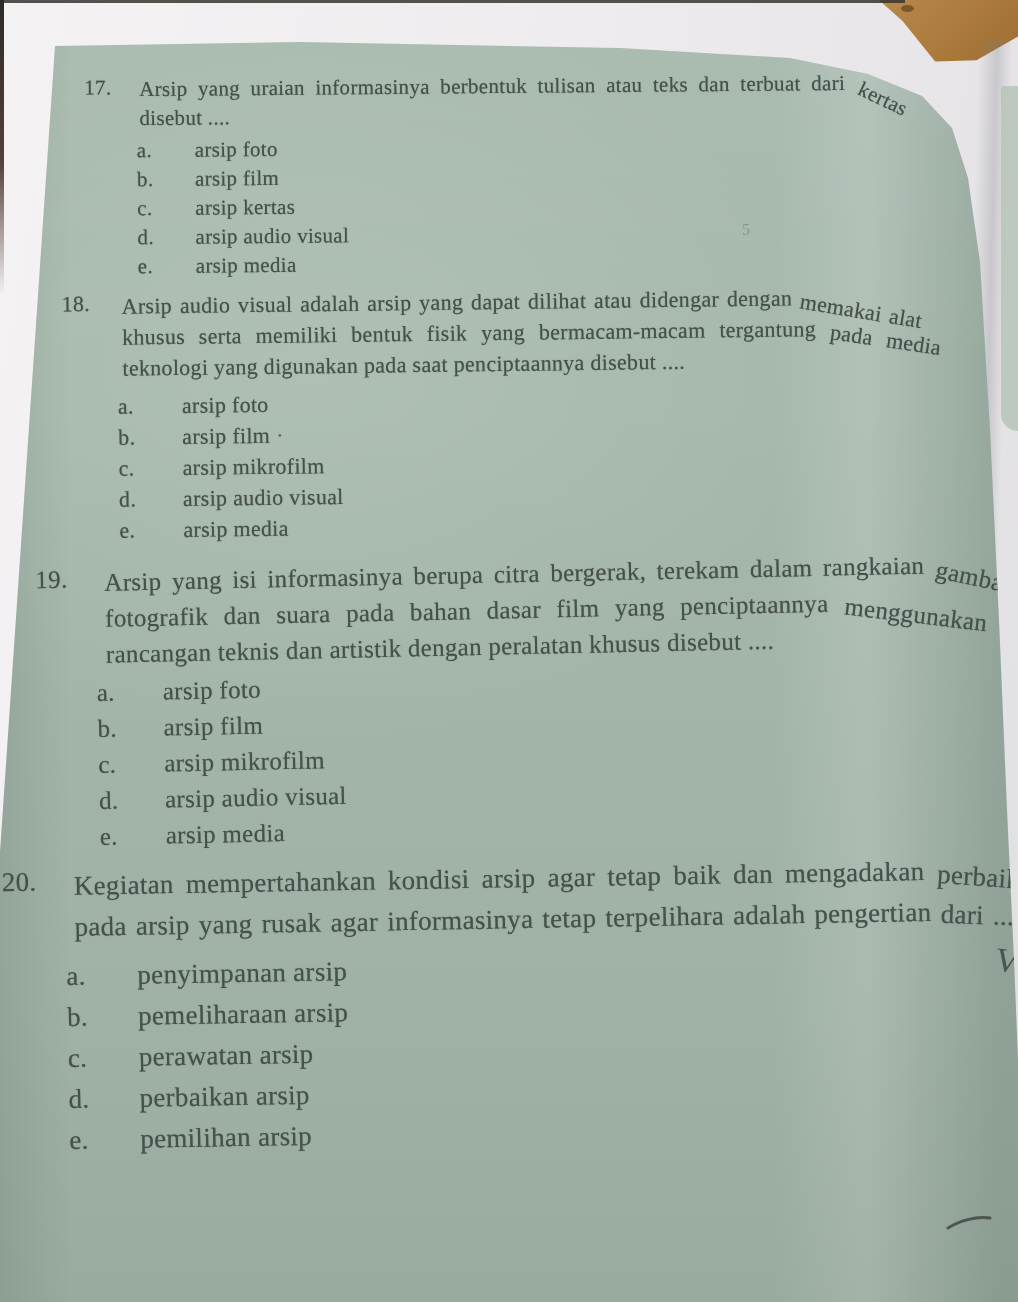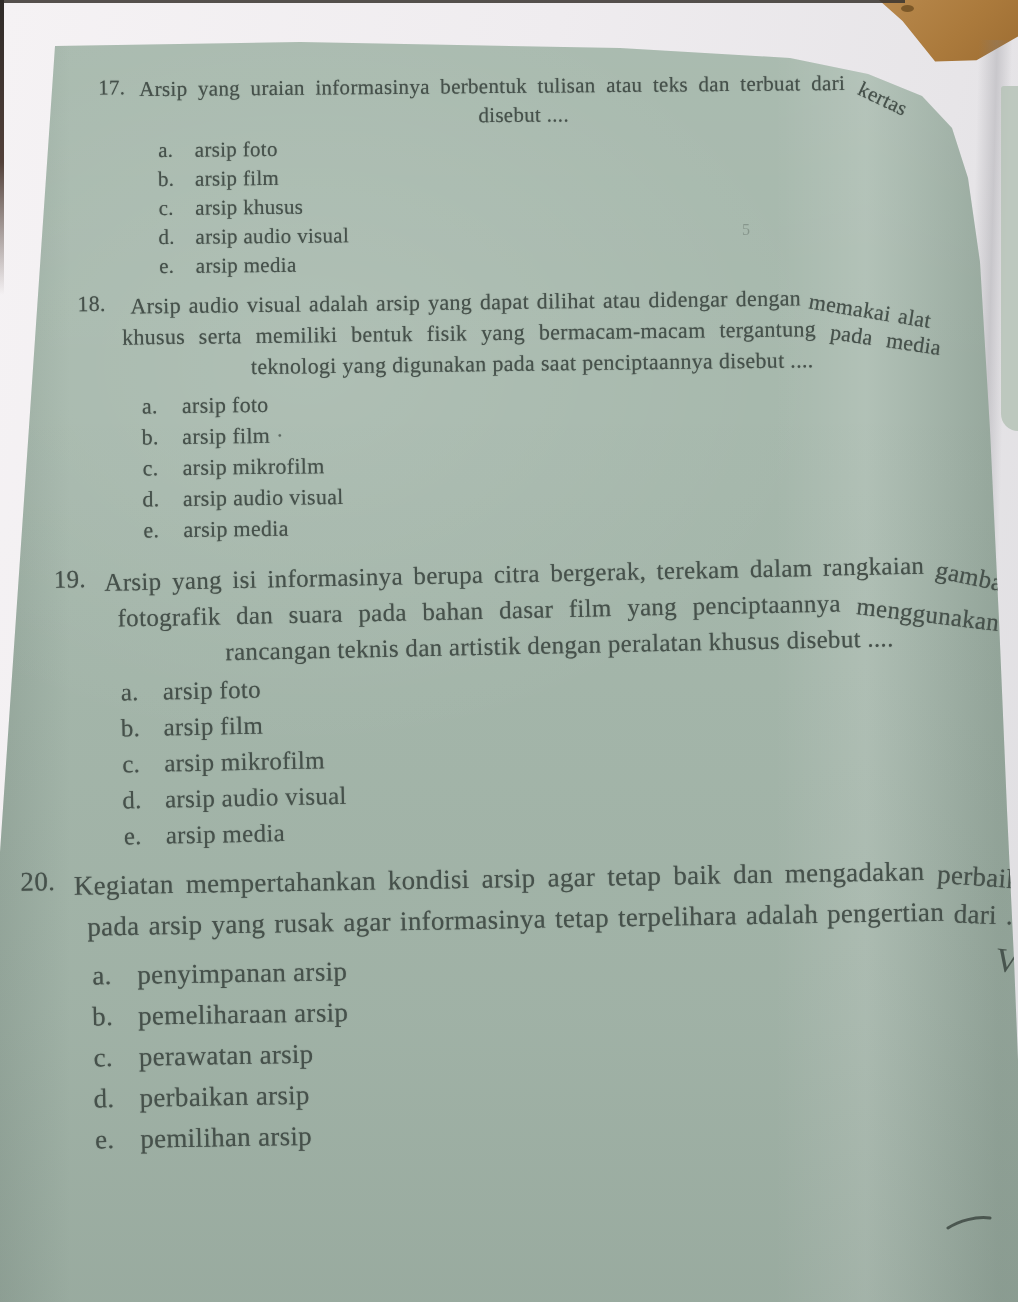--- a/index.html
+++ b/index.html
@@ -29,21 +29,20 @@
     background:#b6c3b7;border-radius:12px 0 0 70px;opacity:.85;}
 
   
   .page{position:absolute;inset:0;
     background:
       radial-gradient(ellipse 760px 560px at 30% 28%,rgba(255,255,255,.10),rgba(255,255,255,0) 70%),
       linear-gradient(180deg,rgba(255,255,255,.05) 0%,rgba(0,0,0,0) 30%,rgba(40,55,48,.05) 78%,rgba(40,55,48,.10) 100%),
       linear-gradient(90deg,rgba(30,45,40,.10) 0%,rgba(30,45,40,0) 7%,rgba(30,45,40,0) 76%,rgba(255,255,255,.13) 85%,rgba(30,45,40,.12) 98%),
       #a6b8ac;
     clip-path:polygon(55px 46px,300px 42px,620px 48px,790px 58px,868px 74px,922px 96px,952px 128px,968px 178px,980px 262px,990px 430px,999px 620px,1007px 810px,1014px 960px,1018px 1060px,1018px 1302px,0px 1302px,0px 852px);
-    text-align:center;
   }
 
   .question{position:absolute;color:#46514b;text-shadow:0 0 1px rgba(52,62,56,.55);letter-spacing:.3px;}
   .qrow{display:flex;}
   .qnum{flex:0 0 auto;}
   .qline{line-height:var(--step);white-space:nowrap;}
   .opts{margin-left:var(--optind);}
   .opt{display:flex;line-height:var(--step);white-space:nowrap;}
   .letter{flex:0 0 var(--lw);}
   .tail{display:inline-block;transform-origin:left 70%;}
@@ -111,21 +110,21 @@
         <div class="opt">
             <span class="letter">a.</span>
             <span>arsip foto</span>
           </div>
         <div class="opt">
             <span class="letter">b.</span>
             <span>arsip film</span>
           </div>
         <div class="opt">
             <span class="letter">c.</span>
-            <span>arsip khusus</span>
+            <span>arsip kertas</span>
           </div>
         <div class="opt">
             <span class="letter">d.</span>
             <span>arsip audio visual</span>
           </div>
         <div class="opt">
             <span class="letter">e.</span>
             <span>arsip media</span>
           </div>
       </div>

